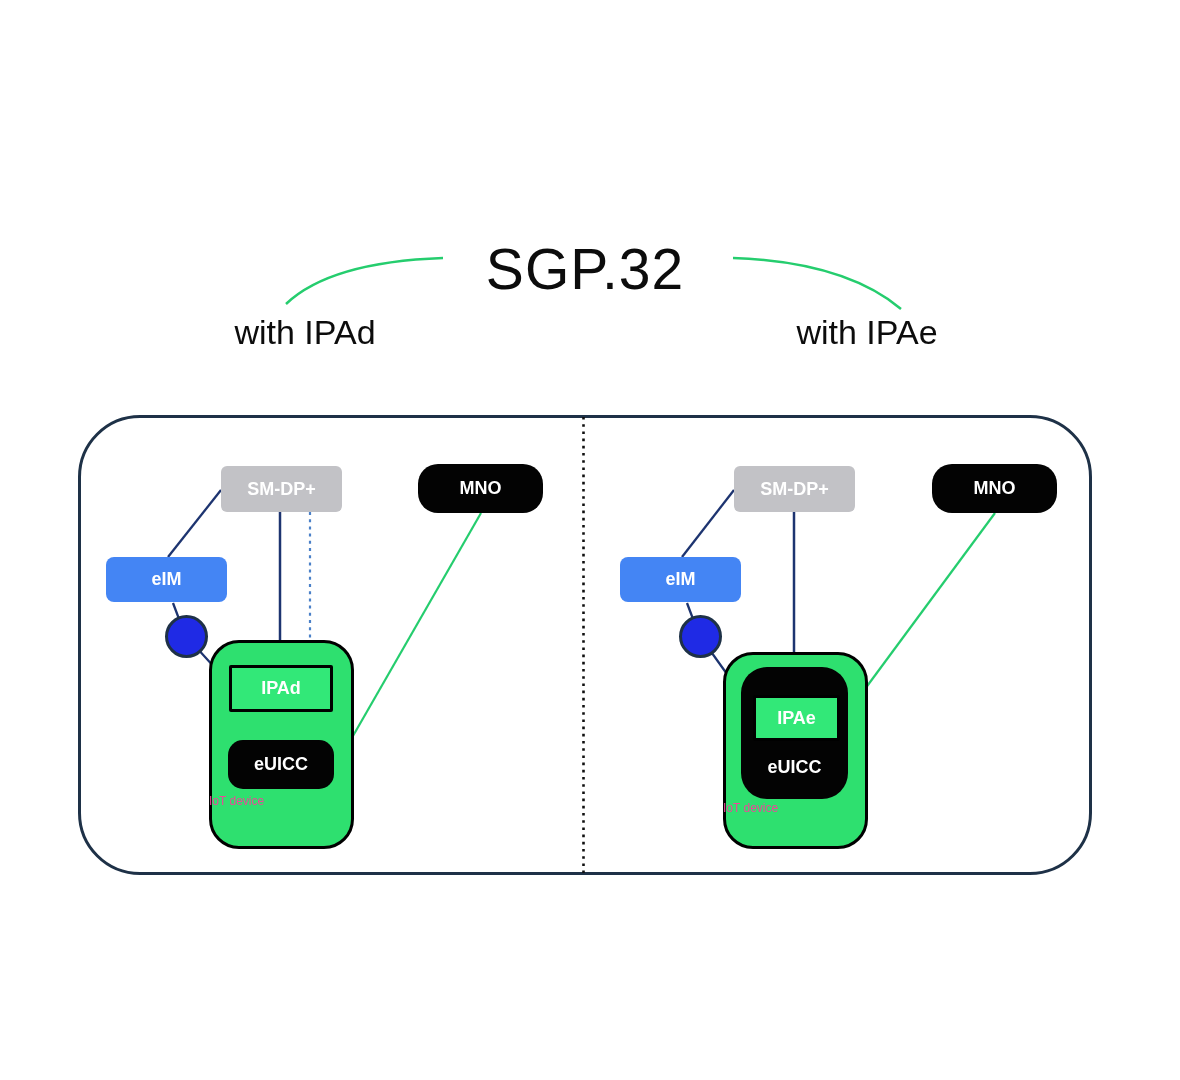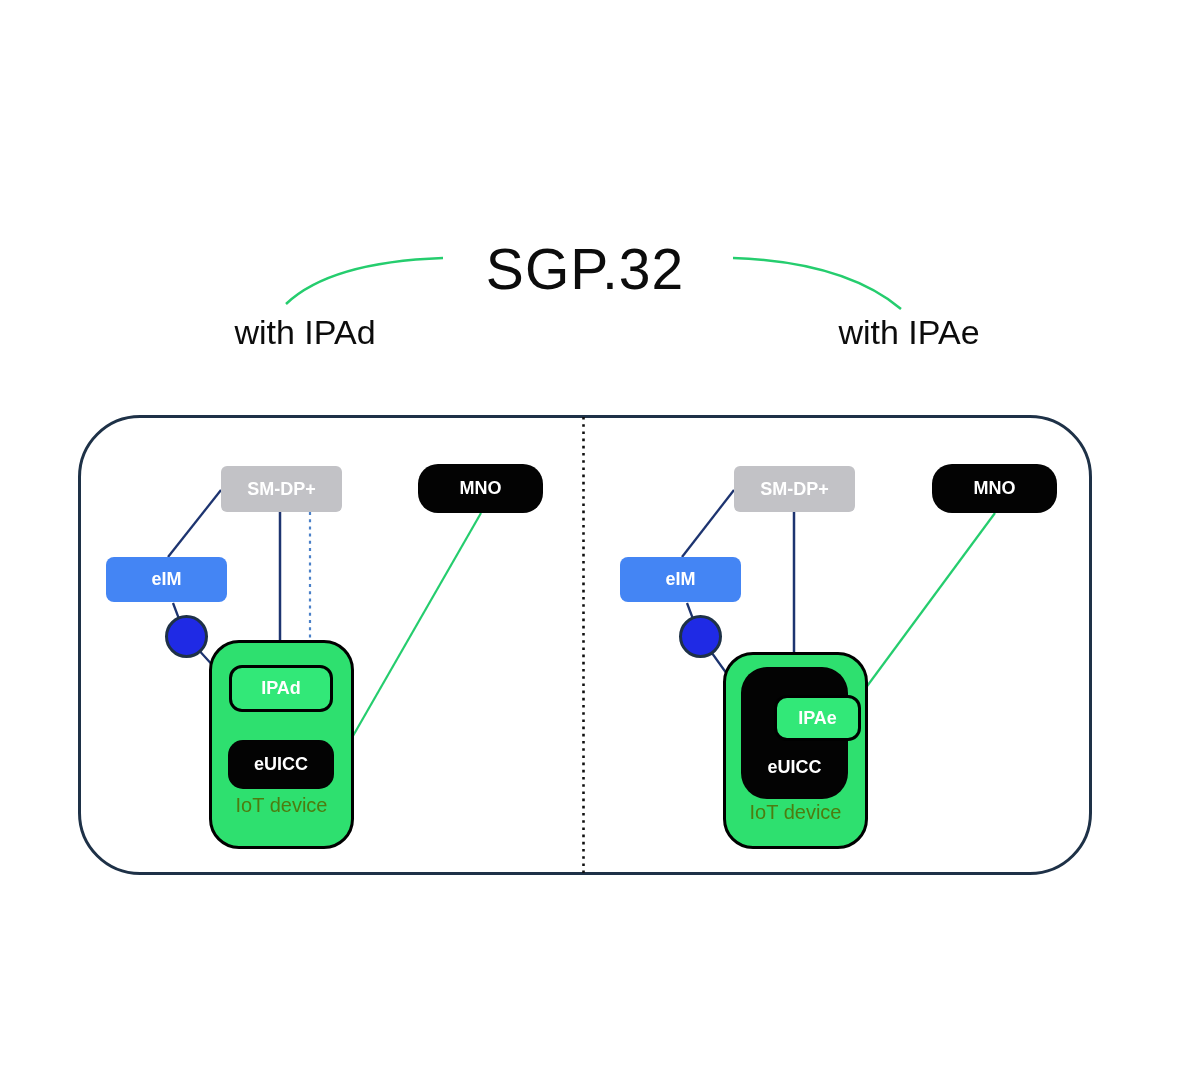--- a/index.html
+++ b/index.html
@@ -9,39 +9,39 @@
   }
   .abs{position:absolute;box-sizing:border-box;}
   #title{
     left:385px;top:236px;width:400px;text-align:center;
     font-size:57px;color:#0c0c0c;letter-spacing:1px;z-index:3;
   }
   .variant-label{
     top:313px;width:220px;text-align:center;font-size:34px;color:#0c0c0c;z-index:3;
   }
   #label-left{left:195px;}
-  #label-right{left:799px;}
+  #label-right{left:757px;}
   #wires{left:0;top:0;width:1180px;height:1080px;z-index:1;}
   #outer-frame{
     left:78px;top:415px;width:1014px;height:460px;
     border:3px solid var(--frame);border-radius:62px;z-index:0;background:#fff;
   }
   .node{
     position:absolute;box-sizing:border-box;display:flex;align-items:center;justify-content:center;
     font-weight:bold;color:#ffffff;font-size:18px;z-index:2;
   }
   .smdp{width:121px;height:46px;background:var(--gray);border-radius:6px;}
   .mno{width:125px;height:49px;background:var(--black);border-radius:20px;}
   .eim{width:121px;height:45px;background:var(--eimblue);border-radius:8px;}
   .iot{position:absolute;box-sizing:border-box;width:145px;background:var(--green);
        border:3px solid #000;border-radius:30px;z-index:2;}
-  .ipa{width:104px;height:47px;background:var(--green2);border:3px solid #000;border-radius:13px;}
+  .ipa{width:104px;height:47px;background:var(--green2);border:3px solid #000;border-radius:2px;}
   .euicc{width:106px;height:49px;background:var(--black);border-radius:15px;}
   .euicc-shell{position:absolute;box-sizing:border-box;background:var(--black);border-radius:26px;z-index:2;}
-  .iot-label{position:absolute;text-align:center;color:#4d7c0f;font-size:20px;font-weight:normal;z-index:3;}
+  .iot-label{position:absolute;color:#ec4899;font-size:12px;font-weight:normal;z-index:3;}
   .dot{
     position:absolute;border-radius:50%;background:var(--dotblue);
     border:3px solid var(--frame);z-index:2;
   }
   #legend{left:260px;top:916px;width:760px;height:44px;z-index:3;display:flex;align-items:center;}
   #legend .dot-inline{
     width:34px;height:34px;border-radius:50%;background:var(--dotblue);
     border:2.5px solid var(--frame);box-sizing:border-box;flex:0 0 auto;margin-right:16px;
   }
   #legend .legend-text{font-size:21.5px;color:#15151c;}
@@ -86,18 +86,18 @@
   <div class="node euicc" style="left:228px;top:740px;">eUICC</div>
   <div class="iot-label" style="left:209px;top:794px;width:145px;">IoT device</div>
 
   <div class="node smdp" style="left:734px;top:466px;">SM-DP+</div>
   <div class="node mno" style="left:932px;top:464px;">MNO</div>
   <div class="node eim" style="left:620px;top:557px;">eIM</div>
   <div class="dot" style="left:679px;top:615px;width:37px;height:37px;"></div>
 
   <div class="iot" style="left:723px;top:652px;height:197px;"></div>
   <div class="euicc-shell" style="left:741px;top:667px;width:107px;height:132px;"></div>
-  <div class="node ipa" style="left:774px;top:695px;width:87px;height:46px;">IPAe</div>
+  <div class="node ipa" style="left:753px;top:695px;width:87px;height:46px;">IPAe</div>
   <div class="node" style="left:741px;top:753px;width:107px;height:28px;background:transparent;">eUICC</div>
   <div class="iot-label" style="left:723px;top:801px;width:145px;">IoT device</div>
 
 
 </div>
 
 </body></html>

